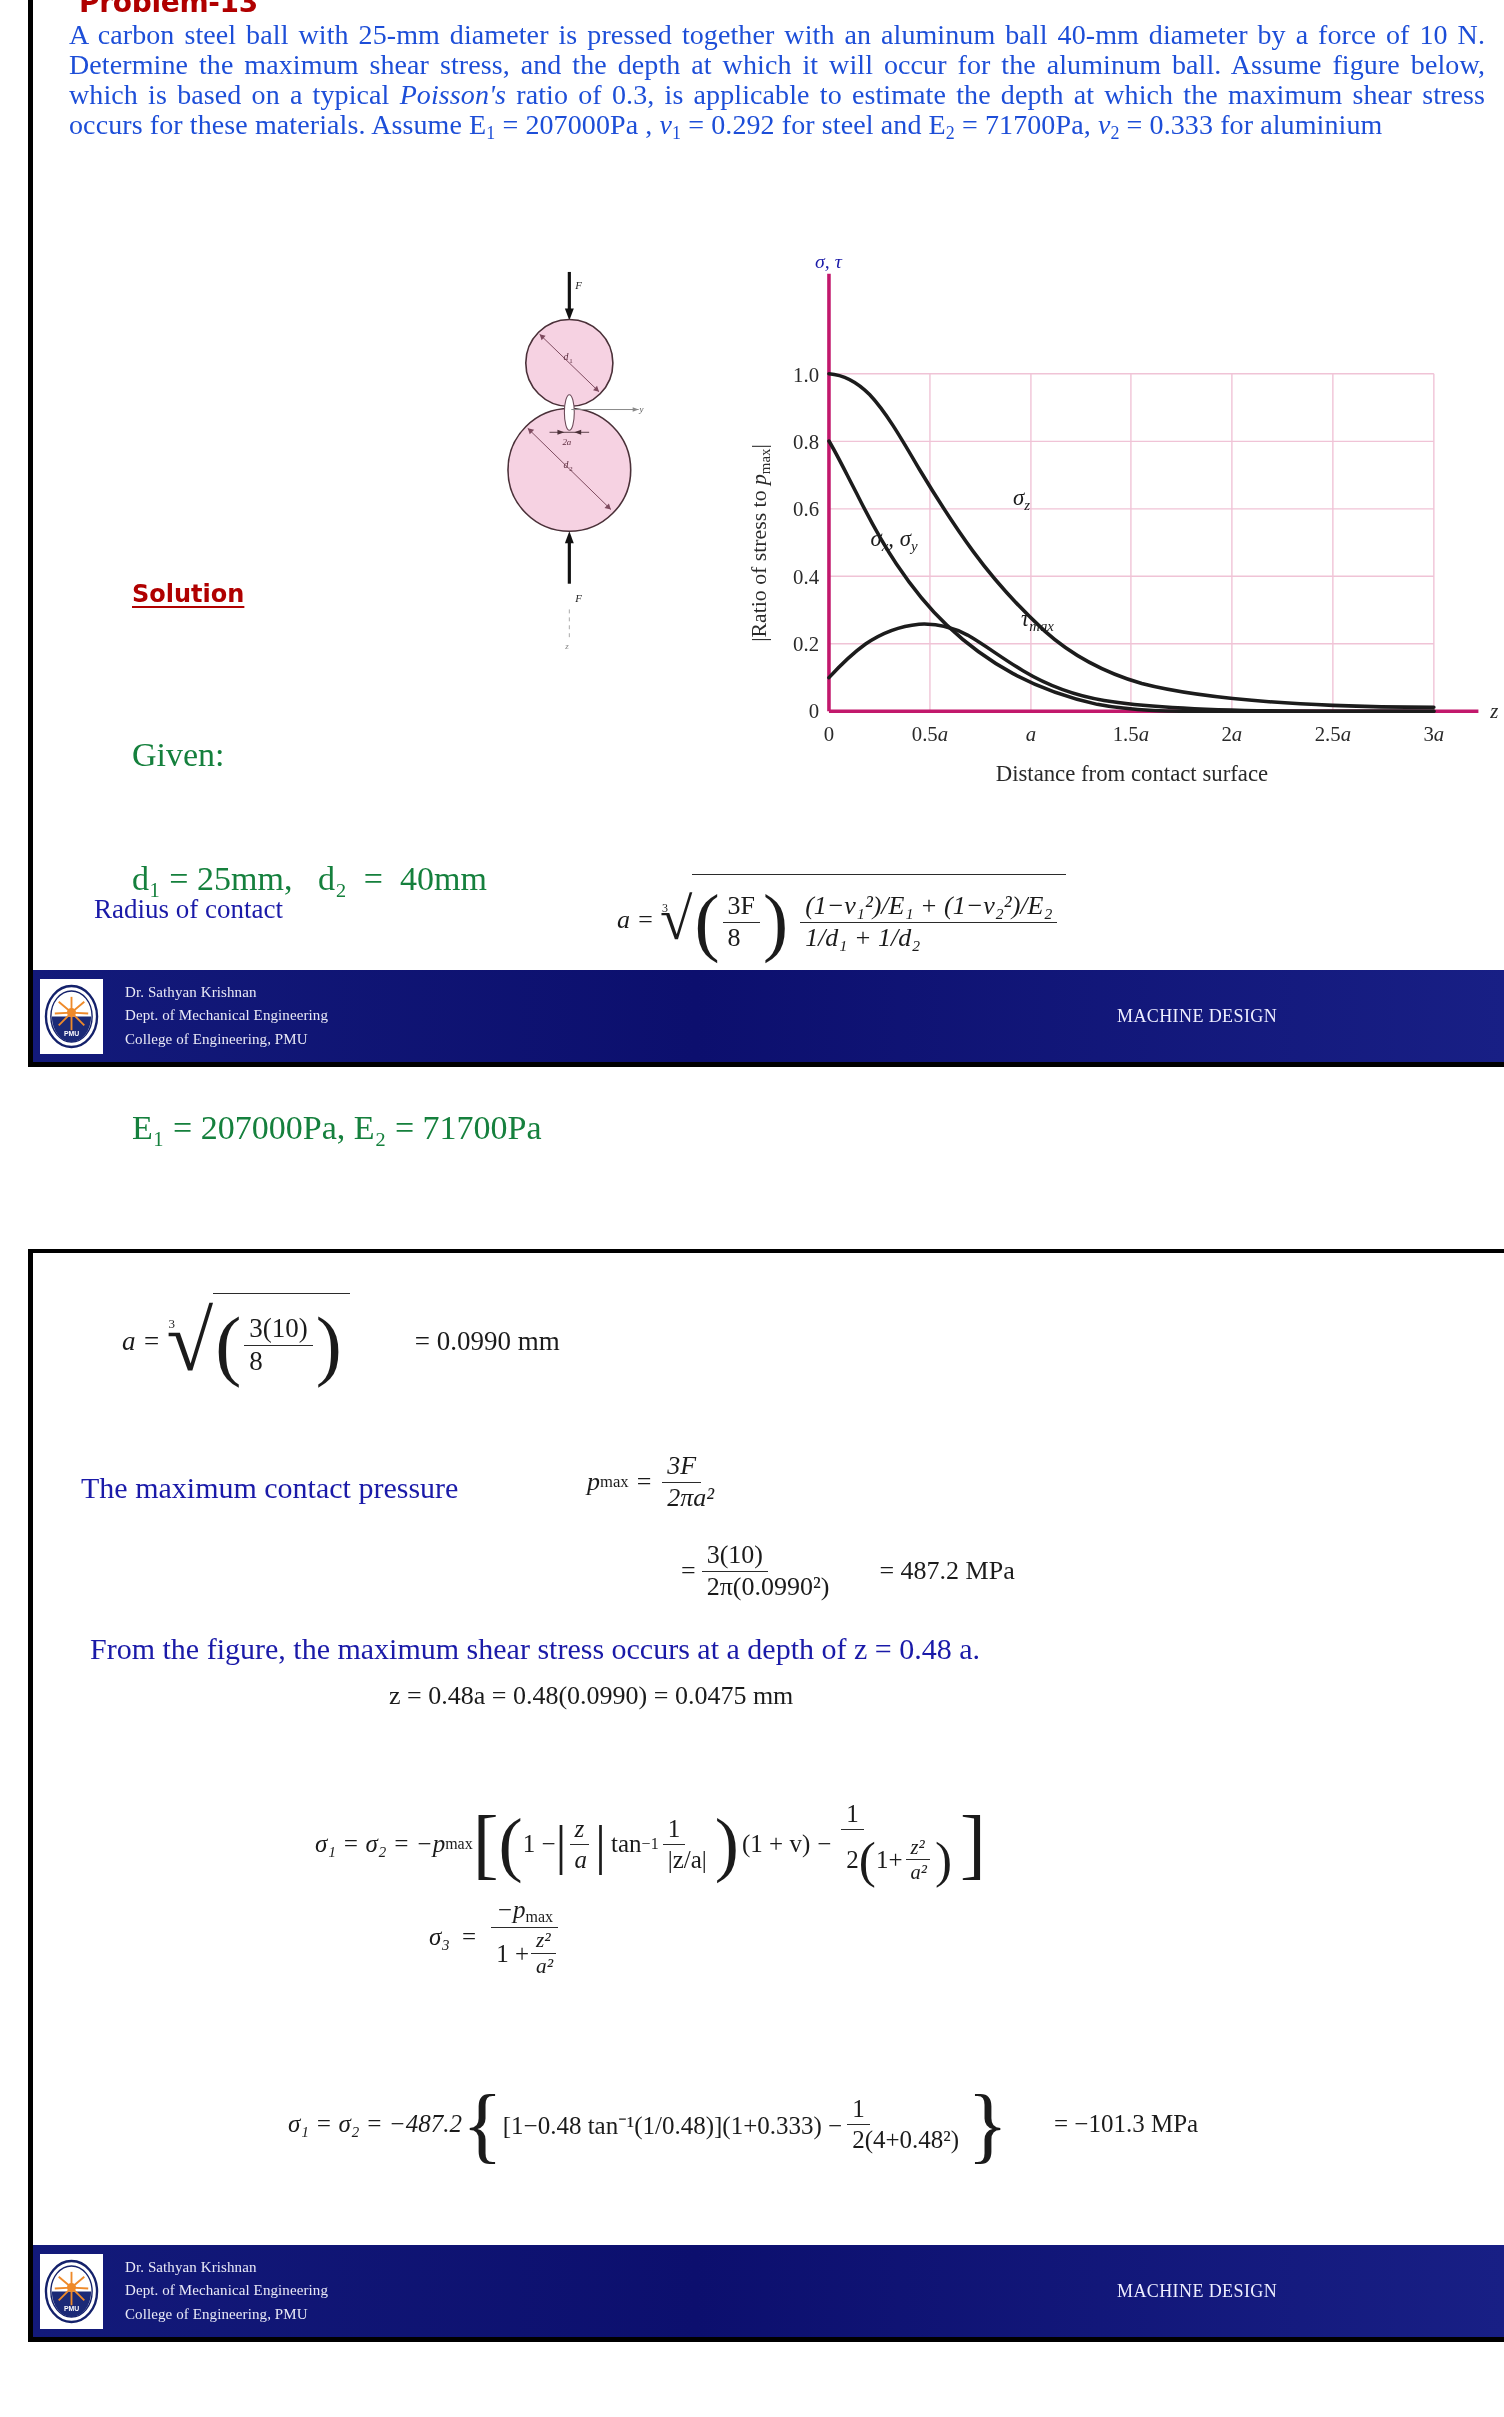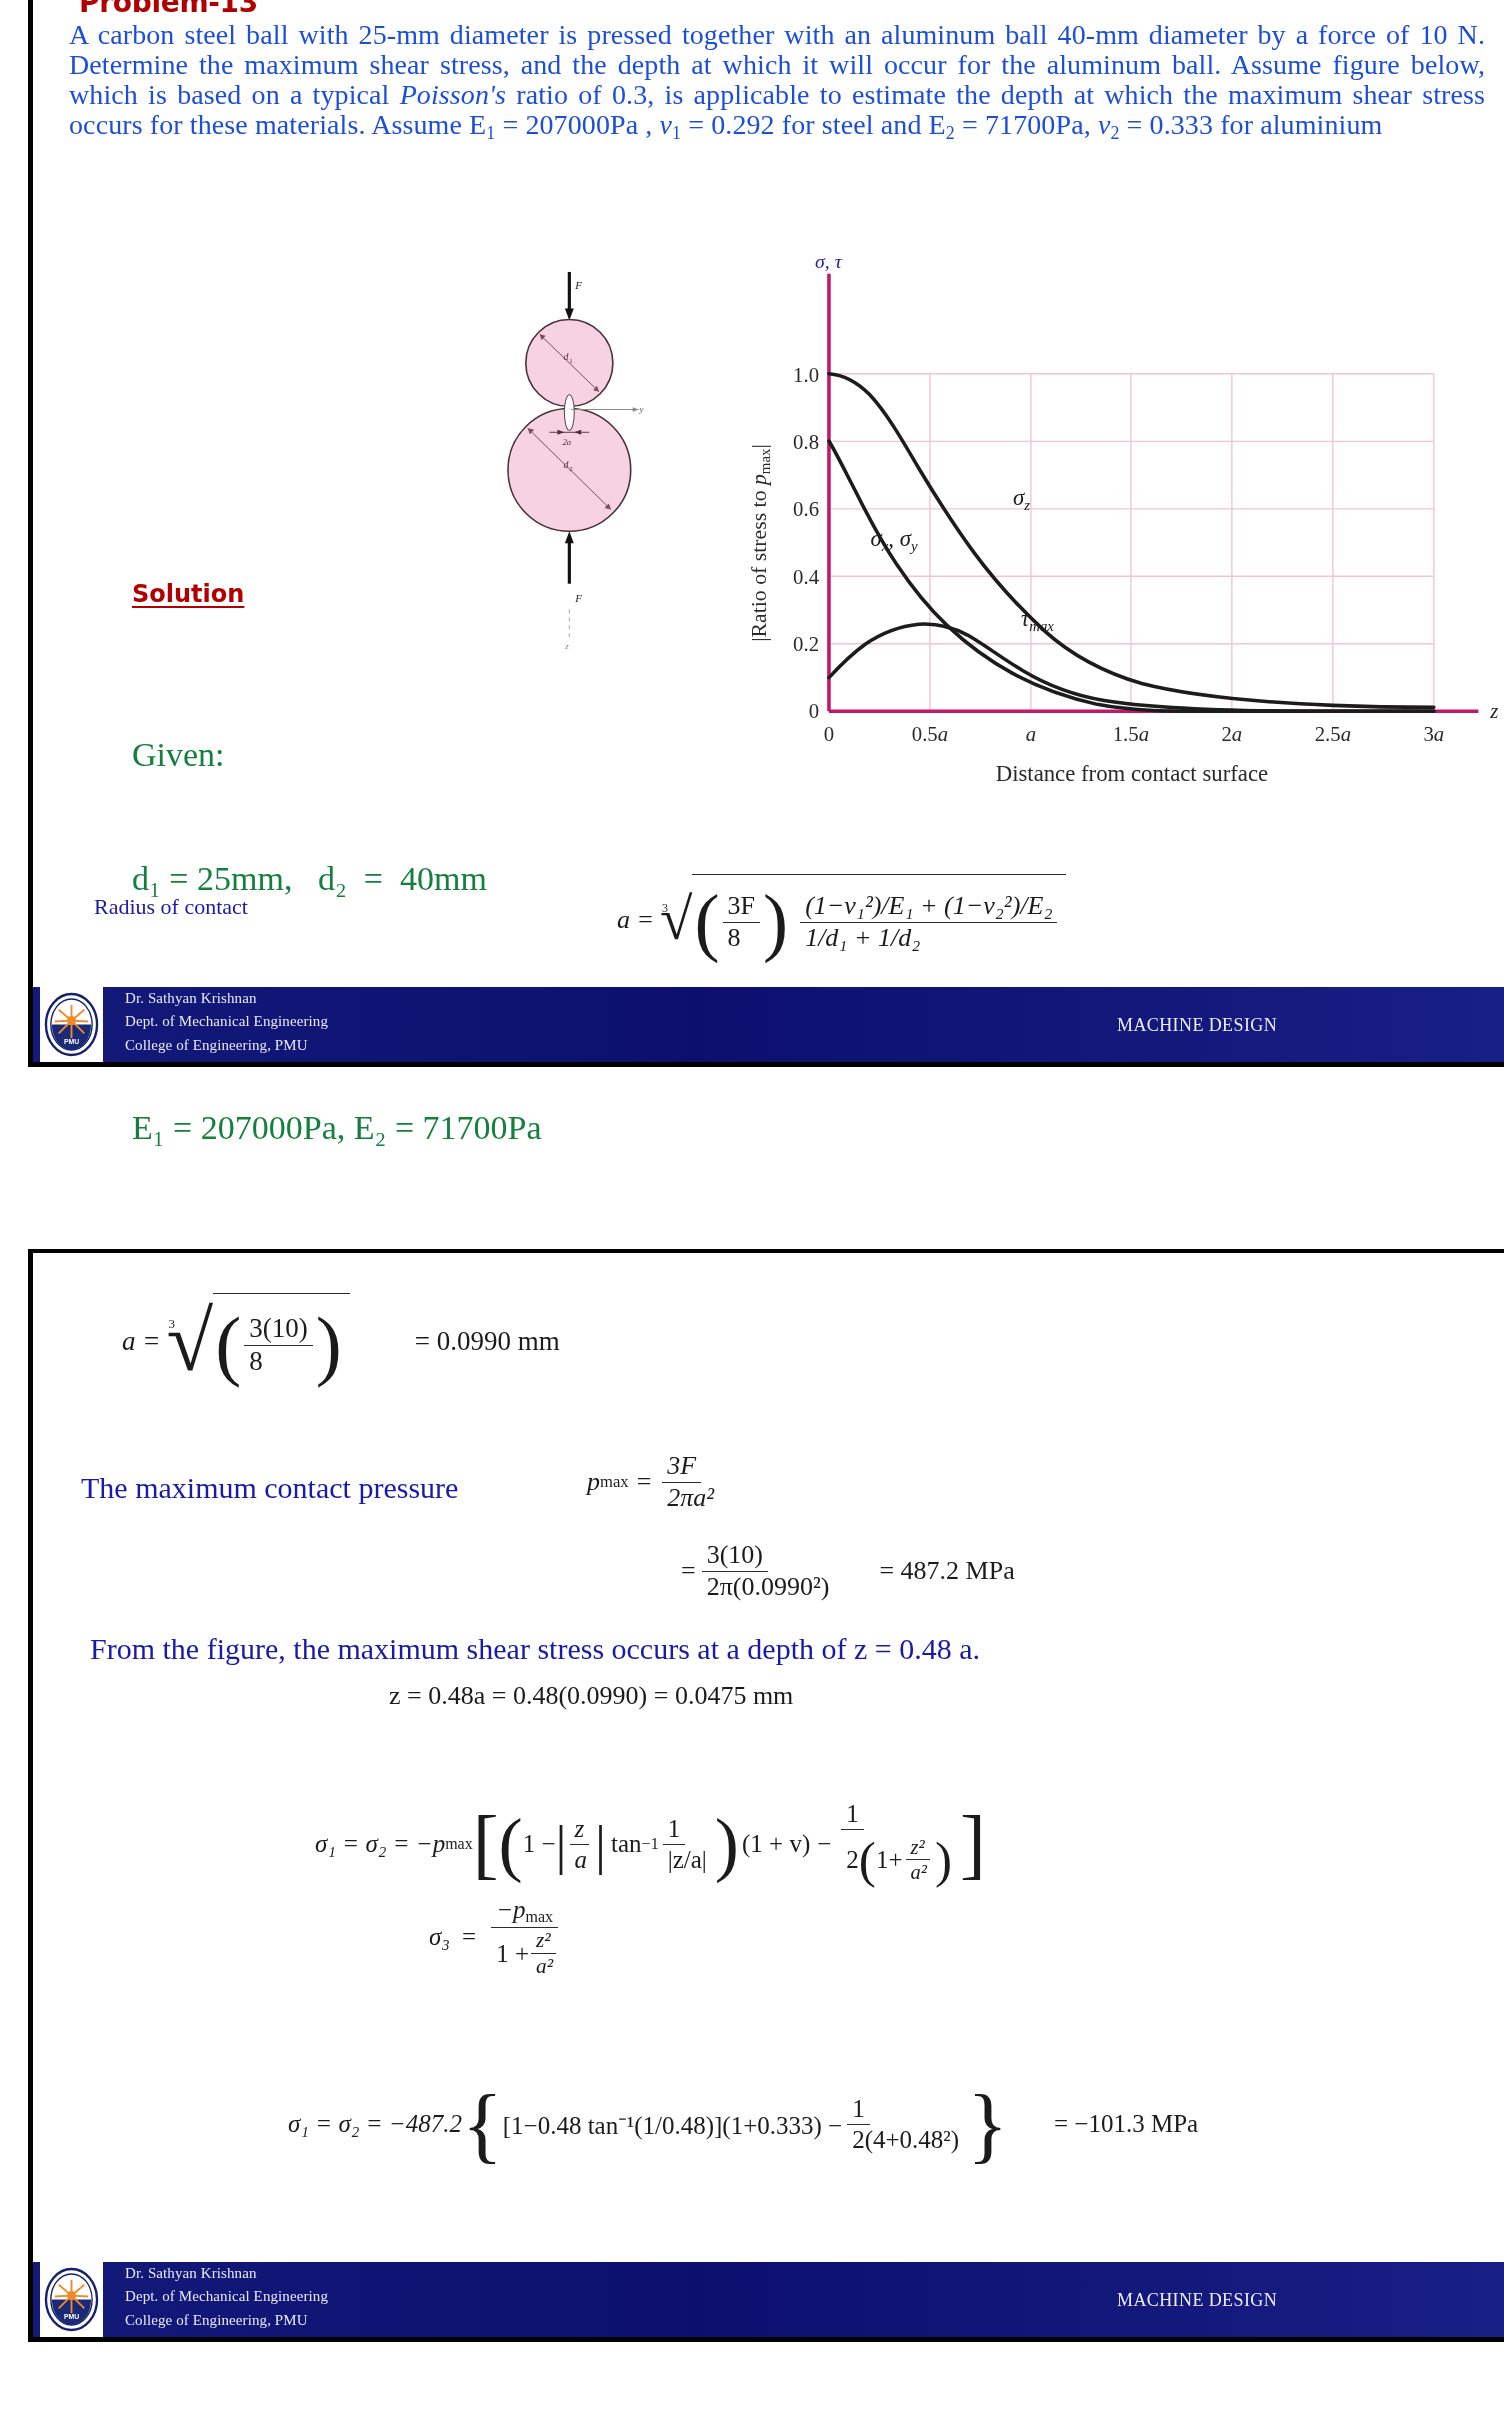--- a/index.html
+++ b/index.html
@@ -23,25 +23,25 @@
   }
   #slide-1 { top: -6px; height: 1073px; }
   #slide-2 { top: 1249px; height: 1093px; }
 
   .slide-body { position: relative; width: 100%; height: 100%; }
 
   
   .footer-bar {
     position: absolute;
     left: 0; right: 0; bottom: 0;
-    height: 75px;
+    height: 92px;
     background: #0d1073;
     background: linear-gradient(90deg,#131a7a 0%, #0c0f6e 45%, #181f85 100%);
     display: flex;
-    align-items: flex-start;
+    align-items: center;
   }
   .footer-logo {
     width: 63px; height: 75px;
     background: #ffffff;
     display: flex; align-items: center; justify-content: center;
     flex: 0 0 63px;
     margin-left: 7px;
   }
   .footer-text {
     margin-left: 22px;
@@ -105,21 +105,21 @@
     font-family: "Liberation Serif", serif;
     font-size: 34px;
     line-height: 1.22;
     white-space: pre;
   }
   .radius-label {
     position: absolute;
     left: 61px; top: 896px;
     color: #1a1aa8;
     font-family: "Liberation Serif", serif;
-    font-size: 22px;
+    font-size: 27px;
   }
 
   
   .ball-fig { position: absolute; left: 455px; top: 269px; width: 228px; height: 386px; }
 
   
   .chart-fig { position: absolute; left: 693px; top: 248px; width: 792px; height: 594px; }
   .blue-line {
     position: absolute;
     color: #1a1aa8;

